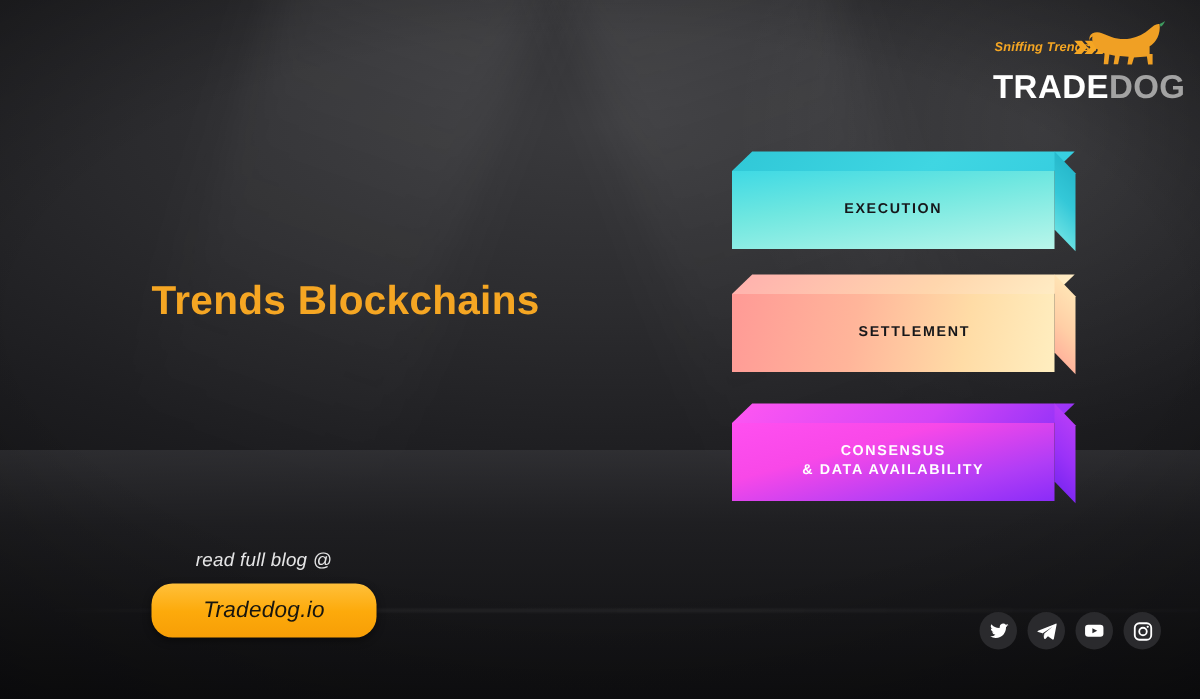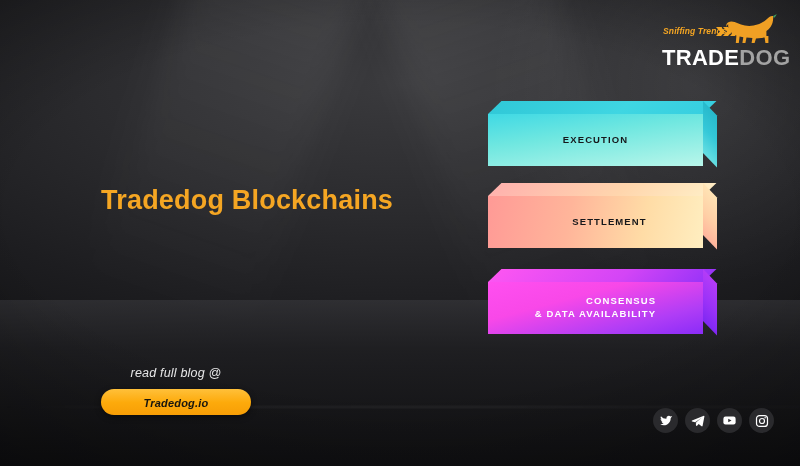--- a/index.html
+++ b/index.html
@@ -142,30 +142,30 @@
   .cta-label {
     font-size: 12.5px;
     font-style: italic;
     color: #e6e6e7;
     letter-spacing: 0.2px;
   }
   .cta-btn {
     display: block;
     margin-top: 9px;
     width: 150px;
-    height: 26px;
+    height: 36px;
     line-height: 26px;
     border-radius: 14px;
     border: none;
     background: linear-gradient(180deg, #ffc03a 0%, #fdaa0b 52%, #f79e06 100%);
     color: #17150f;
     font-family: "Liberation Sans", sans-serif;
-    font-size: 11px;
+    font-size: 15px;
     font-style: italic;
-    font-weight: bold;
+    font-weight: normal;
     letter-spacing: 0.2px;
     cursor: pointer;
     box-shadow: 0 2px 6px rgba(0,0,0,0.45);
   }
 
   
   .blocks {
     position: absolute;
     left: 470px;
     top: 100px;
@@ -232,21 +232,21 @@
   #block-settlement .b-face { background: linear-gradient(100deg, #ff9a96 0%, #ffb59a 38%, #ffdca6 72%, #ffeec0 100%); }
   #block-settlement .b-top  { background: linear-gradient(90deg, #ffb3ae 0%, #ffd6ad 60%, #ffecc4 100%); }
   #block-settlement .b-side { background: linear-gradient(180deg, #ffe3b4 0%, #ffcfa6 55%, #ffb49c 100%); }
   #block-settlement .b-label { color: #16171a; margin-left: 28px; }
 
   
   #block-consensus { top: 182px; }
   #block-consensus .b-face { background: linear-gradient(165deg, #ff4ff0 0%, #f848e8 35%, #b03df6 75%, #8a2cf8 100%); }
   #block-consensus .b-top  { background: linear-gradient(90deg, #fb55f2 0%, #d345f6 60%, #9a34f8 100%); }
   #block-consensus .b-side { background: linear-gradient(180deg, #b43cf7 0%, #9b32f8 55%, #7f28f2 100%); }
-  #block-consensus .b-label { color: #ffffff; text-align: right; }
+  #block-consensus .b-label { color: #ffffff; }
   #block-consensus .b-glow {
     position: absolute;
     left: -6px; top: -8px;
     width: 240px; height: 72px;
     background: radial-gradient(ellipse at center, rgba(200,60,250,0.42) 0%, rgba(160,40,240,0.0) 72%);
     filter: blur(12px);
     z-index: -2;
   }
 
   
@@ -301,21 +301,21 @@
                  C4.2 7.2 6.6 7.3 8.6 8.1 L15 10.6
                  C18.8 12 23.4 12.4 27.6 11.6 C32.6 10.7 37 8.5 40.4 5.4
                  C42.6 3.4 44.6 1.6 47 2 Z" fill="#f0a024"></path>
         <path d="M47 2 C48.6 1.4 49.8 0.6 50.6 0 C50.2 1.6 49.2 3 47.8 3.9 Z" fill="#3e9b5f"></path>
       </svg>
     </div>
     <div class="logo-word"><span class="logo-trade">TRADE</span><span class="logo-dog">DOG</span></div>
   </div>
 
   <div class="headline">
-    <div class="head-line2">Tradedog Blockchains</div>
+    <div class="head-line2">Trends Blockchains</div>
   </div>
 
   <div class="cta">
     <div class="cta-label">read full blog @</div>
     <button class="cta-btn">Tradedog.io</button>
   </div>
 
   <div class="blocks">
 
     <div class="block" id="block-execution">

